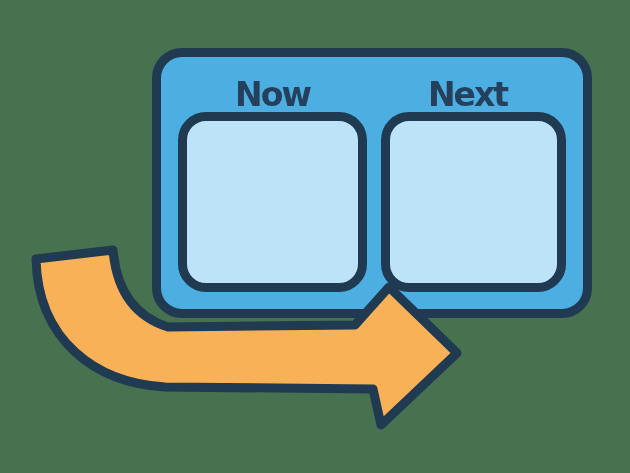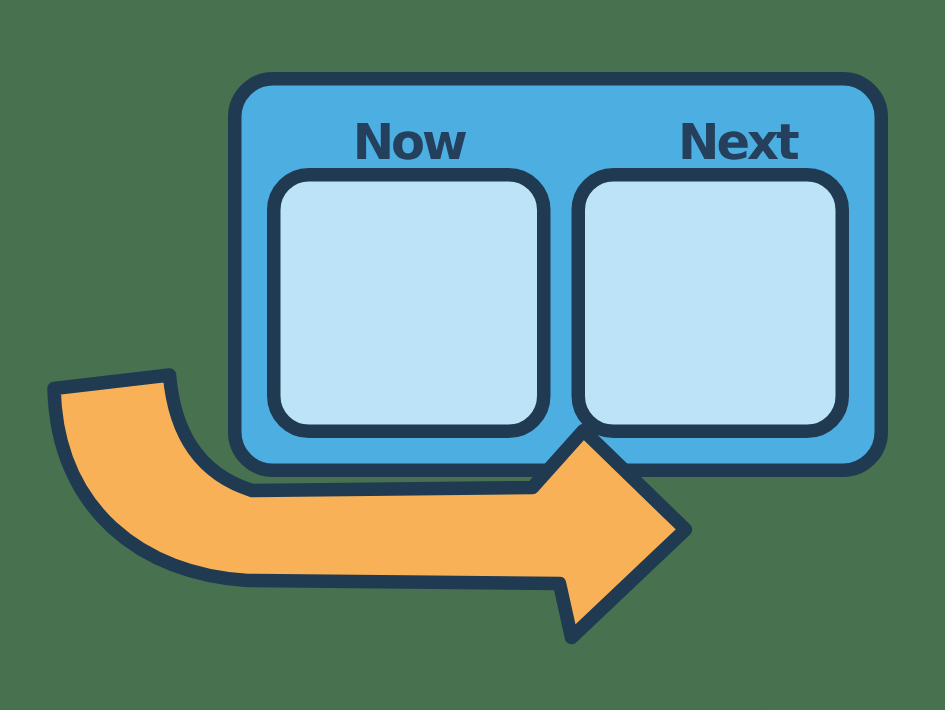--- a/index.html
+++ b/index.html
@@ -36,21 +36,21 @@
     font-size: 33px;
     font-weight: bold;
     letter-spacing: -2px;
     color: var(--label-navy, #24405C);
     text-align: center;
     width: 189px;
     line-height: 1.1;
     user-select: none;
   }
   .label-now  { left: 17px; }
-  .label-next { left: 236px; }
+  .label-next { left: 212px; }
 
   .slot {
     position: absolute;
     top: 55px;
     width: 189px;
     height: 180px;
     box-sizing: border-box;
     background: var(--slot-blue, #BDE3F8);
     border: 9px solid var(--outline-navy, #203A52);
     border-radius: 28px;

